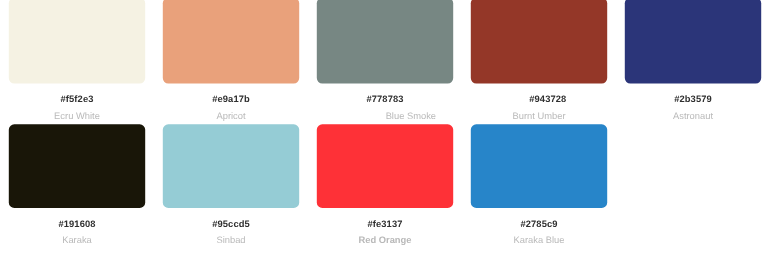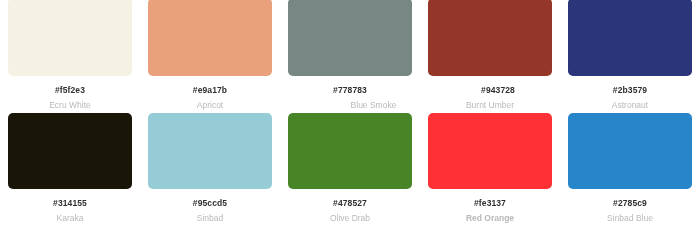--- a/index.html
+++ b/index.html
@@ -103,43 +103,38 @@
       <div class="swatch-hex" style="color: rgb(47, 47, 47);">#2b3579</div>
       <div class="swatch-name" style="color: rgb(185, 185, 185);">Astronaut</div>
     </div>
 
   </div>
 
   <div class="palette-row row-bottom">
 
     <div class="swatch-cell">
       <div class="swatch-chip" style="background-color: rgb(25, 22, 8);"></div>
-      <div class="swatch-hex" style="color: rgb(47, 47, 47);">#314155</div>
+      <div class="swatch-hex" style="color: rgb(47, 47, 47);">#191608</div>
       <div class="swatch-name" style="color: rgb(185, 185, 185);">Karaka</div>
     </div>
 
     <div class="swatch-cell">
       <div class="swatch-chip" style="background-color: rgb(149, 204, 213);"></div>
       <div class="swatch-hex" style="color: rgb(47, 47, 47);">#95ccd5</div>
       <div class="swatch-name" style="color: rgb(185, 185, 185); text-align: center;">Sinbad</div>
     </div>
 
-    <div class="swatch-cell">
-      <div class="swatch-chip" style="background-color: rgb(71, 133, 39);"></div>
-      <div class="swatch-hex" style="color: rgb(47, 47, 47);">#478527</div>
-      <div class="swatch-name" style="color: rgb(185, 185, 185);">Olive Drab</div>
-    </div>
 
     <div class="swatch-cell">
       <div class="swatch-chip" style="background-color: rgb(254, 49, 55);"></div>
       <div class="swatch-hex" style="color: rgb(47, 47, 47);">#fe3137</div>
       <div class="swatch-name" style="color: rgb(185, 185, 185); font-weight: bold;">Red Orange</div>
     </div>
 
     <div class="swatch-cell">
       <div class="swatch-chip" style="background-color: rgb(39, 133, 201);"></div>
       <div class="swatch-hex" style="color: rgb(47, 47, 47);">#2785c9</div>
-      <div class="swatch-name" style="color: rgb(185, 185, 185);">Sinbad Blue</div>
+      <div class="swatch-name" style="color: rgb(185, 185, 185);">Karaka Blue</div>
     </div>
 
   </div>
 
 </div>
 
 </body></html>

